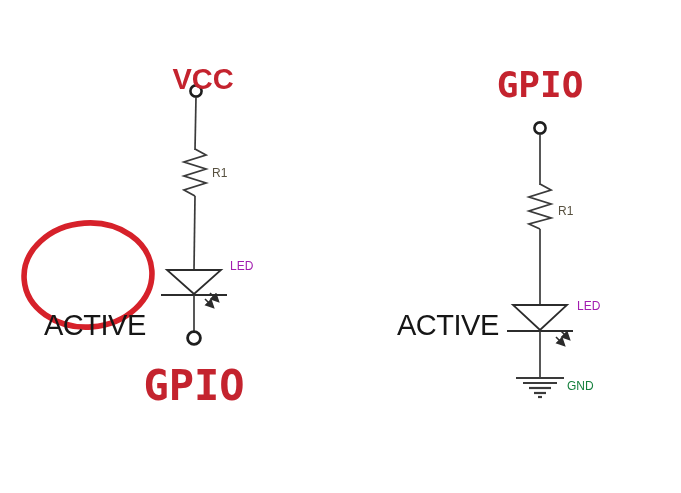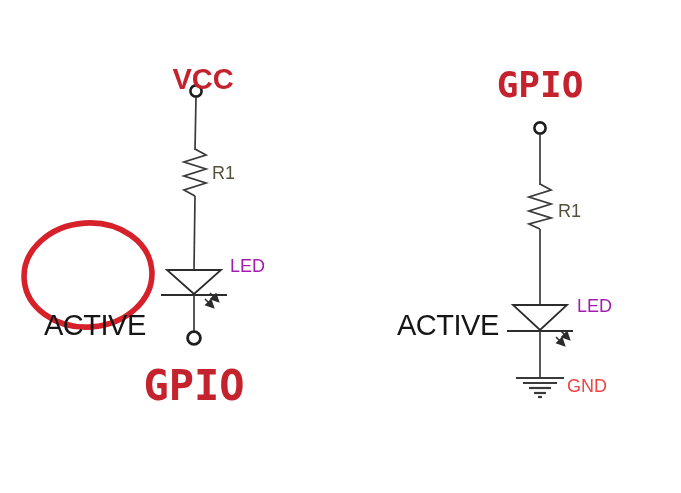--- a/index.html
+++ b/index.html
@@ -52,25 +52,25 @@
     left: 494px;
     top: 66px;
     width: 92px;
     text-align: center;
     font-size: 36px;
     line-height: 38px;
     font-family: "DejaVu Sans Mono", monospace;
   }
   .part-label {
     color: #57503f;
-    font-size: 18px;
+    font-size: 12px;
     line-height: 18px;
   }
   .led-label { color: #a21caf; }
-  .gnd-label { color: #ef4444; }
+  .gnd-label { color: #15803d; }
   .annotation {
     color: #161616;
     font-size: 29px;
     line-height: 35px;
     letter-spacing: -0.5px;
     font-family: "Liberation Sans", sans-serif;
   }
   .active-low { left: 44px; top: 238px; }
   .active-high { left: 397px; top: 238px; }
 </style>

